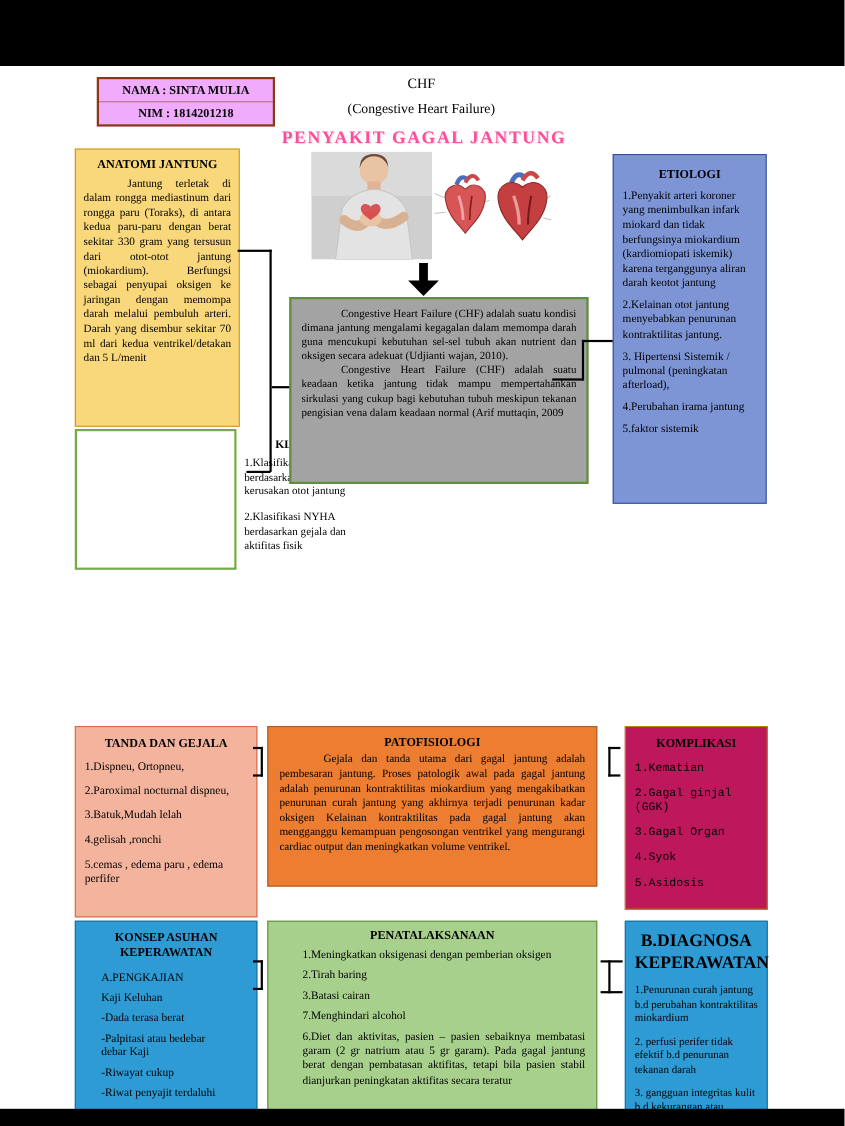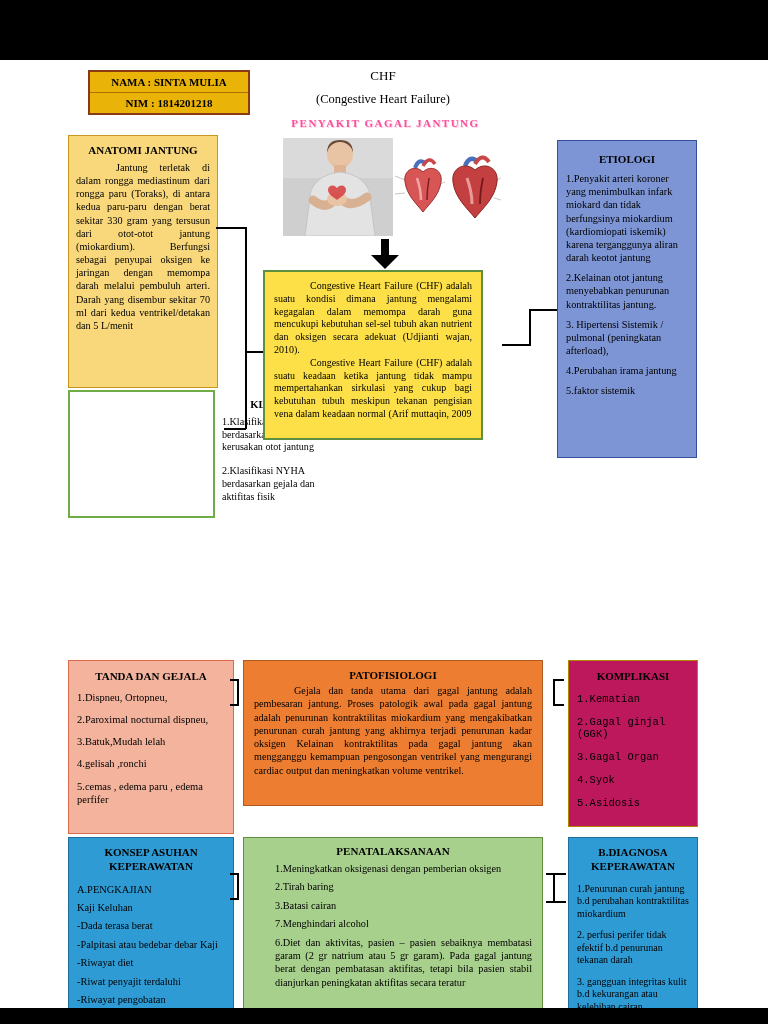--- a/index.html
+++ b/index.html
@@ -3,29 +3,29 @@
 <meta charset="utf-8">
 <style>
   html,body{margin:0;padding:0;background:#ffffff;}
   .stage{position:relative;width:768px;height:1024px;margin:0 auto;background:#ffffff;
          font-family:"Liberation Serif","DejaVu Serif",serif;color:#000;overflow:hidden;}
   .abs{position:absolute;}
   .bar{position:absolute;left:0;width:768px;background:#000;z-index:9;}
   .bar-top{top:0;height:60px;}
   .bar-bottom{top:1008px;height:16px;}
 
-  .name-card{left:88px;top:70px;width:162px;height:45px;background:#eab308;
+  .name-card{left:88px;top:70px;width:162px;height:45px;background:#f0abfc;
              border:2px solid #8a3a10;z-index:3;display:flex;flex-direction:column;box-sizing:border-box;}
   .name-card .row{flex:1;display:flex;align-items:center;justify-content:center;
                   font-weight:bold;font-size:11px;}
   .name-card .row:first-child{border-bottom:1px solid rgba(110,40,0,.5);}
 
   .chf-title{left:263px;top:68px;width:240px;text-align:center;font-size:13px;}
   .chf-sub{left:243px;top:92px;width:280px;text-align:center;font-size:12.5px;}
-  .banner{left:223px;top:117px;width:325px;text-align:center;font-size:11px;font-weight:bold;
+  .banner{left:223px;top:117px;width:325px;text-align:center;font-size:16px;font-weight:bold;
           letter-spacing:1.5px;color:#fb4f9b;text-shadow:1px 1px 0 #ffd2e6;}
 
   .photo{left:283px;top:138px;width:110px;height:98px;}
   .diagram{left:393px;top:138px;width:112px;height:98px;background:#fff;}
   .diagram .lbl{position:absolute;top:1px;font-size:6.5px;font-weight:bold;color:#333;white-space:nowrap;}
   .lbl-normal{left:16px;}
   .lbl-failure{left:58px;}
   .down-arrow{left:365px;top:239px;}
 
   .line{position:absolute;background:#000;z-index:4;}
@@ -34,47 +34,47 @@
   .box-title{text-align:center;font-weight:bold;font-size:11px;}
 
   #anatomi{left:68px;top:135px;width:150px;height:253px;background:#F9D77B;border:1.5px solid #C9971F;padding:8px 7px 6px;}
   #anatomi .body{margin-top:5px;font-size:10.2px;line-height:1.29;text-align:justify;text-indent:40px;}
 
   #klas-box{left:68px;top:390px;width:147px;height:128px;background:#fff;border:2px solid #70AD47;}
 
   #etiologi{left:557px;top:140px;width:140px;height:318px;background:#7D95D5;border:1.5px solid #33509F;padding:12px 8px;}
   #etiologi .item{margin-top:7px;font-size:10.3px;line-height:1.28;}
 
-  #definisi{left:263px;top:270px;width:220px;height:170px;background:#fde047;border:2px solid #5E8F3E;padding:8px 9px;}
+  #definisi{left:263px;top:270px;width:272px;height:170px;background:#a3a3a3;border:2px solid #5E8F3E;padding:8px 9px;}
   #definisi p{margin:0;font-size:10px;line-height:1.28;text-align:justify;text-indent:36px;}
 
   .klas-title{left:230px;top:399px;width:110px;text-align:center;font-weight:bold;font-size:10.6px;z-index:2;}
   .klas-items{left:222px;top:416px;width:112px;z-index:2;}
   .klas-items .item{font-size:10.1px;line-height:1.26;margin-bottom:11px;}
 
   #tanda{left:68px;top:660px;width:166px;height:174px;background:#F3B39D;border:1.5px solid #D9694C;padding:9px 8px;}
   #tanda .item{margin-top:9px;font-size:10.5px;line-height:1.25;}
 
   #pato{left:243px;top:660px;width:300px;height:146px;background:#ED7D31;border:1.5px solid #AE5A21;padding:8px 10px;}
   #pato .body{margin-top:3px;font-size:10.2px;line-height:1.3;text-align:justify;text-indent:40px;}
 
   #kompl{left:568px;top:660px;width:130px;height:167px;background:#be185d;border:1.5px solid #B38600;padding:9px 8px;}
   #kompl .item{margin-top:11px;font-size:10.5px;font-family:Liberation Mono, monospace;}
 
-  #konsep{left:68px;top:837px;width:166px;height:173px;background:#2E9BD5;border:1.5px solid #1F6E9C;padding:8px 8px;}
+  #konsep{left:68px;top:837px;width:166px;height:173px;background:#2E9BD5;border:1.5px solid #1F6E9C;padding:8px 23px;}
   #konsep .box-title{line-height:1.25;}
   #konsep .item{margin-top:6px;font-size:10.4px;line-height:1.2;}
   #konsep .gap-top{margin-top:10px;}
 
   #penata{left:243px;top:837px;width:300px;height:173px;background:#A8D08D;border:1.5px solid #5E8F3E;padding:7px 10px;}
   #penata .item{margin-top:5px;font-size:10.3px;line-height:1.3;margin-left:21px;}
   #penata .j{text-align:justify;}
 
   #diagnosa{left:568px;top:837px;width:130px;height:173px;background:#2E9BD5;border:1.5px solid #1F6E9C;padding:8px 8px;}
-  #diagnosa .box-title{line-height:1.25;font-size:11px;}
+  #diagnosa .box-title{line-height:1.25;font-size:16px;}
   #diagnosa .item{margin-top:9px;font-size:10px;line-height:1.25;}
 </style>
 </head>
 <body>
 
 <div class="stage">
 
   <div class="bar bar-top"></div>
   <div class="bar bar-bottom"></div>
 
@@ -205,21 +205,21 @@
     <div class="item">4.Syok</div>
     <div class="item">5.Asidosis</div>
   </div>
 
   <div class="box" id="konsep">
     <div class="box-title">KONSEP ASUHAN KEPERAWATAN</div>
     <div class="item gap-top">A.PENGKAJIAN</div>
     <div class="item">Kaji Keluhan</div>
     <div class="item">-Dada terasa berat</div>
     <div class="item">-Palpitasi atau bedebar debar Kaji</div>
-    <div class="item">-Riwayat diet</div>
+    <div class="item">-Riwayat cukup</div>
     <div class="item">-Riwat penyajit terdaluhi</div>
     <div class="item">-Riwayat pengobatan</div>
   </div>
 
   <div class="box" id="penata">
     <div class="box-title">PENATALAKSANAAN</div>
     <div class="item">1.Meningkatkan oksigenasi dengan pemberian oksigen</div>
     <div class="item">2.Tirah baring</div>
     <div class="item">3.Batasi cairan</div>
     <div class="item">7.Menghindari alcohol</div>

